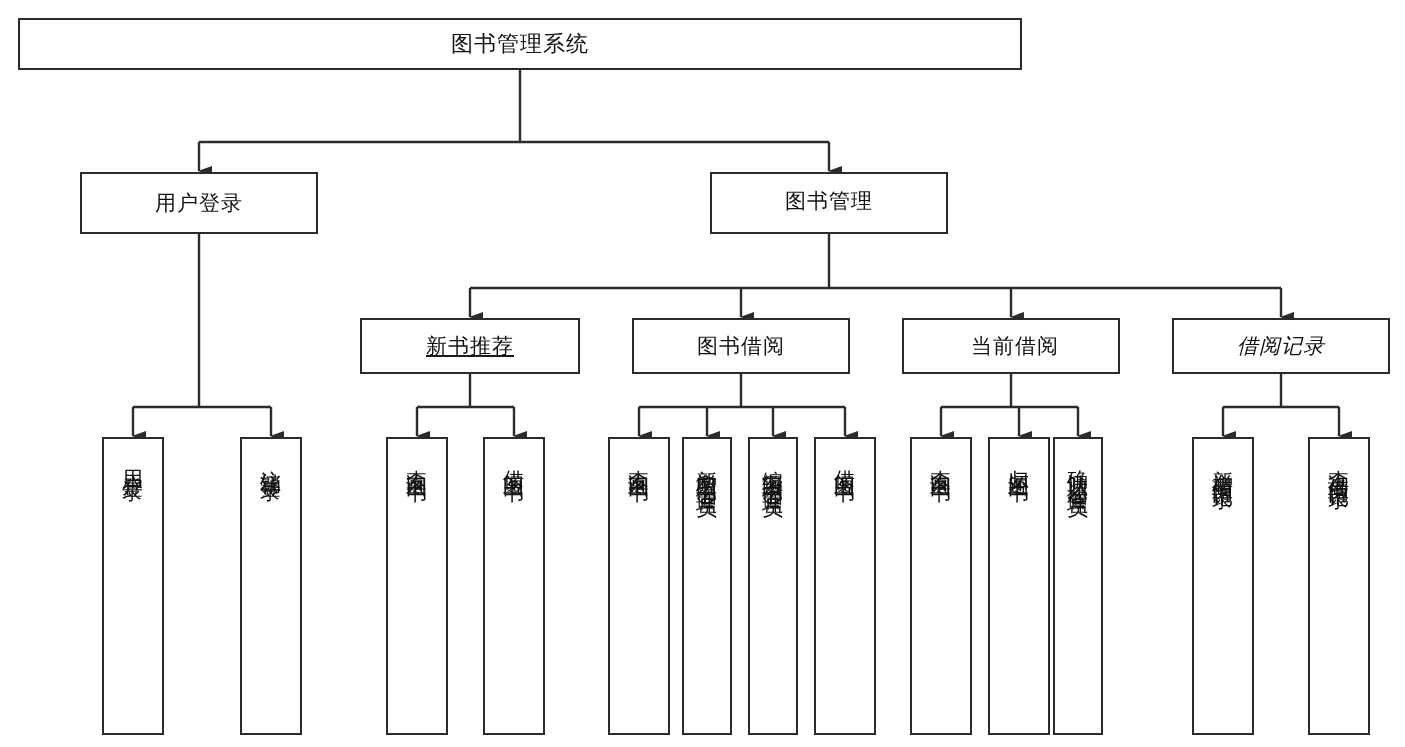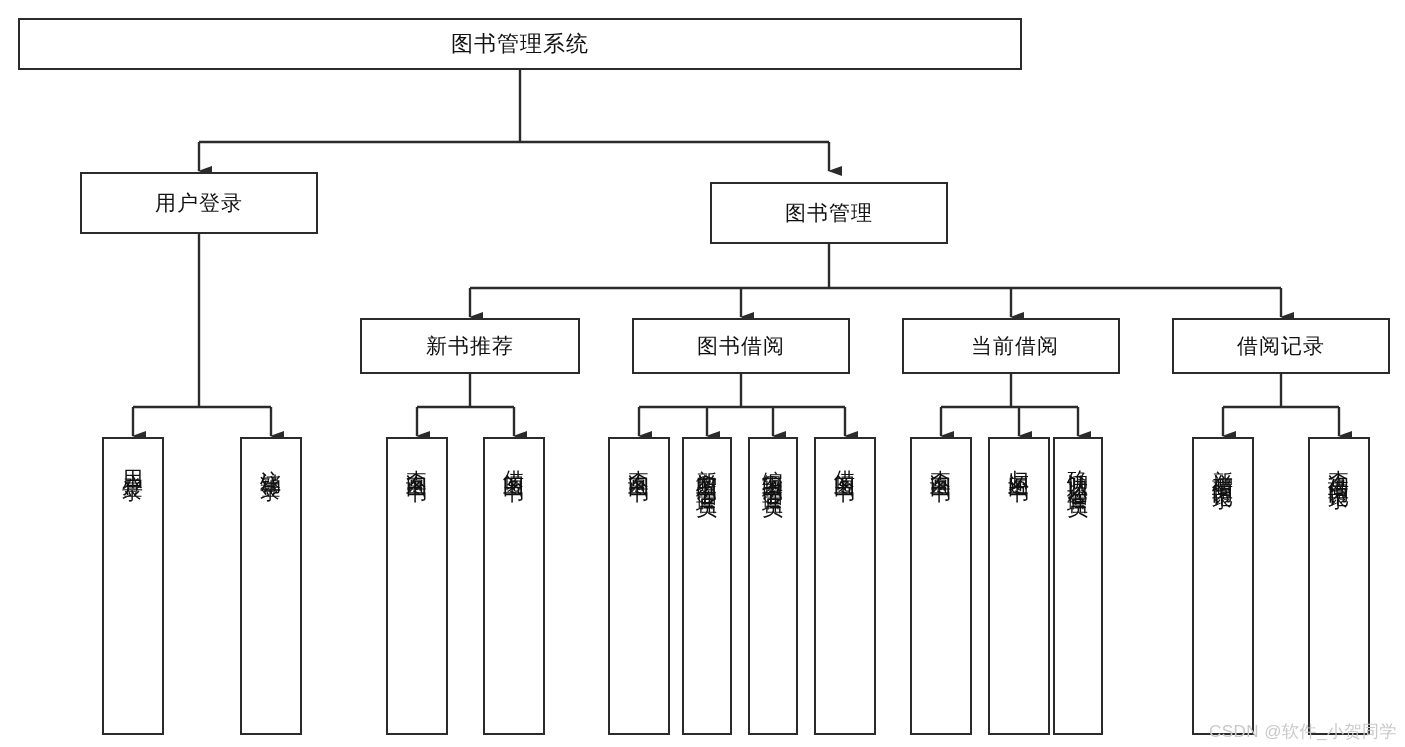--- a/index.html
+++ b/index.html
@@ -113,33 +113,33 @@
       </g>
   </svg>
 
   <div id="nodes">
       <div class="node root" style="left: 18px; top: 18px; width: 1004px; height: 52px;">
         <span class="label">图书管理系统</span>
       </div>
       <div class="node" style="left: 80px; top: 172px; width: 238px; height: 62px;">
         <span class="label">用户登录</span>
       </div>
-      <div class="node" style="left: 710px; top: 182px; width: 238px; height: 62px;">
+      <div class="node" style="left: 710px; top: 172px; width: 238px; height: 62px; font-family: Liberation Mono, monospace;">
         <span class="label">图书管理</span>
       </div>
-      <div class="node" style="left: 360px; top: 318px; width: 220px; height: 56px;">
+      <div class="node" style="left: 360px; top: 318px; width: 220px; height: 56px; text-decoration: underline;">
         <span class="label">新书推荐</span>
       </div>
       <div class="node" style="left: 632px; top: 318px; width: 218px; height: 56px; align-items: center;">
         <span class="label">图书借阅</span>
       </div>
       <div class="node" style="left: 902px; top: 318px; width: 218px; height: 56px; padding-left: 8px;">
         <span class="label">当前借阅</span>
       </div>
-      <div class="node" style="left: 1172px; top: 318px; width: 218px; height: 56px;">
+      <div class="node" style="left: 1172px; top: 318px; width: 218px; height: 56px; font-style: italic;">
         <span class="label">借阅记录</span>
       </div>
       <div class="node vert" style="left: 102px; top: 437px; width: 62px; height: 298px;">
         <span class="label">用户登录</span>
       </div>
       <div class="node vert" style="left: 240px; top: 437px; width: 62px; height: 298px;">
         <span class="label">注销登录</span>
       </div>
       <div class="node vert" style="left: 386px; top: 437px; width: 62px; height: 298px;">
         <span class="label">查询图书</span>
@@ -169,14 +169,13 @@
         <span class="label">确认归还（管理员）</span>
       </div>
       <div class="node vert" style="left: 1192px; top: 437px; width: 62px; height: 298px;">
         <span class="label">新增借阅记录</span>
       </div>
       <div class="node vert" style="left: 1308px; top: 437px; width: 62px; height: 298px;">
         <span class="label">查询借阅记录</span>
       </div>
     </div>
 
-  <div class="watermark">CSDN @软件_小贺同学</div>
 </div>
 
 </body></html>

